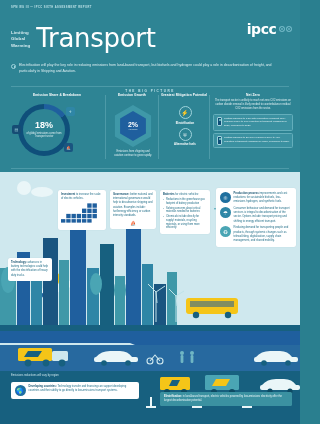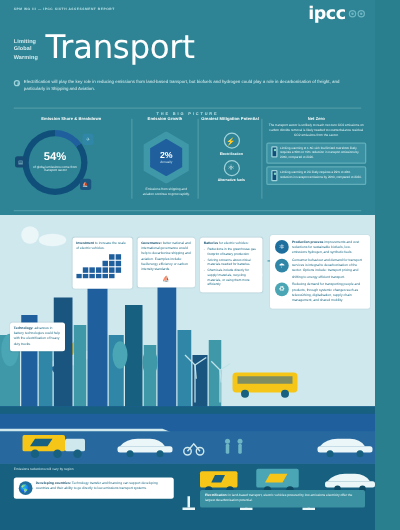--- a/index.html
+++ b/index.html
@@ -12,21 +12,21 @@
   #page { position: relative; width: 300px; height: 424px; background: #2e8494; }
 
   
   .topbar { position: absolute; top: 0; left: 0; width: 300px; height: 22px; background: #2e8494; }
   .kicker {
     position: absolute; left: 11px; top: 6px;
     font-size: 2.6px; letter-spacing: .45px; color: #bfe3e9;
     font-weight: bold; text-transform: uppercase; white-space: nowrap;
   }
   .ipcc-logo {
-    position: absolute; right: 8px; top: 4px;
+    position: absolute; right: 8px; top: 22px;
     display: flex; align-items: center; gap: 2px;
   }
   .ipcc-word {
     font-size: 14px; font-weight: bold; color: #ffffff;
     letter-spacing: -0.4px; line-height: 1;
     font-family: "DejaVu Sans", sans-serif;
   }
   .ipcc-marks { display: flex; gap: 1.5px; align-items: center; }
   .ipcc-mark {
     width: 6px; height: 6px; border-radius: 50%;
@@ -231,21 +231,21 @@
 
     <div class="vline" style="left:105px"></div>
     <div class="vline" style="left:158px"></div>
     <div class="vline" style="left:209px"></div>
 
     <div class="bp-col" style="left:11px;width:92px">
       <div class="bp-h">Emission Share &amp; Breakdown</div>
     </div>
     <div class="donut">
       <div class="donut-hole">
-        <div class="donut-val">54%</div>
+        <div class="donut-val">18%</div>
         <div class="donut-cap">of global emissions come from Transport sector</div>
       </div>
     </div>
     <div class="dot-ico" style="left:12px;top:32px">▤</div>
     <div class="dot-ico" style="left:66px;top:14px;background:#2f86a6">✈</div>
     <div class="dot-ico" style="left:64px;top:50px;background:#1a5580">⛵</div>
 
     <div class="bp-col" style="left:108px;width:48px">
       <div class="bp-h">Emission Growth</div>
     </div>

